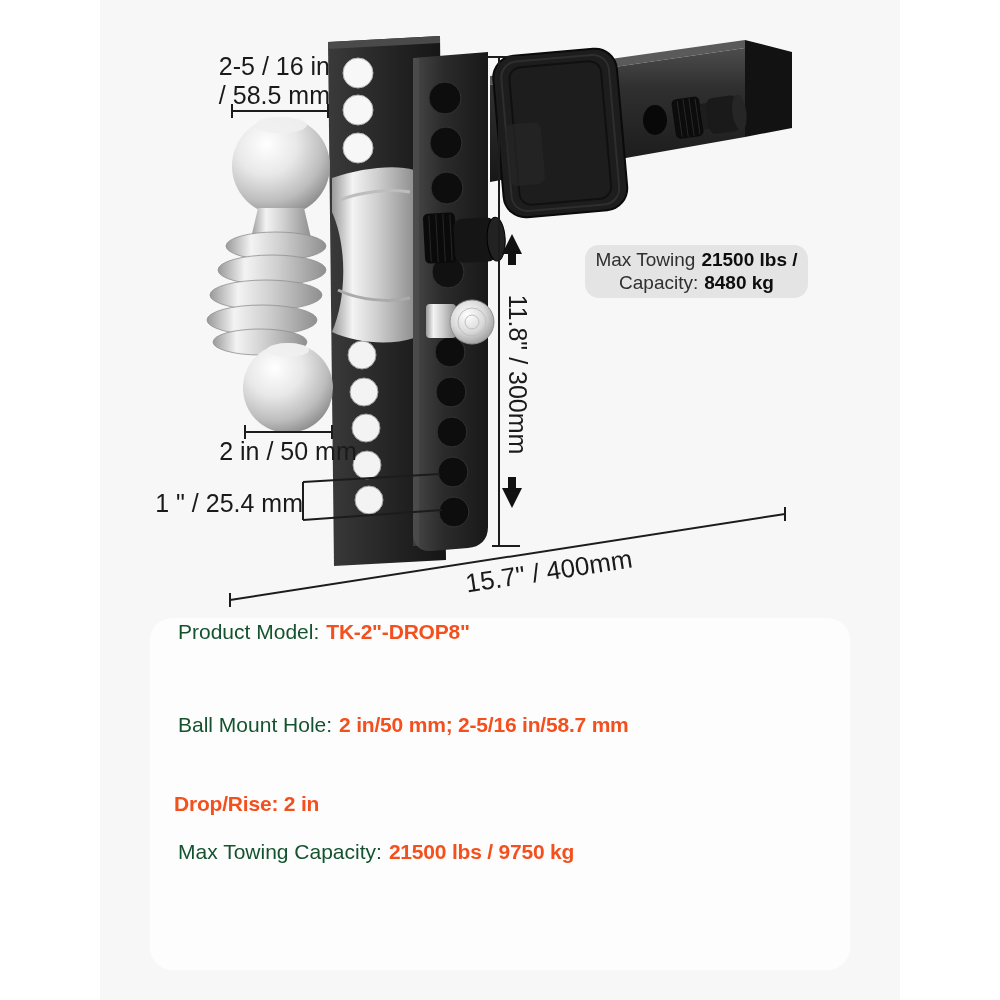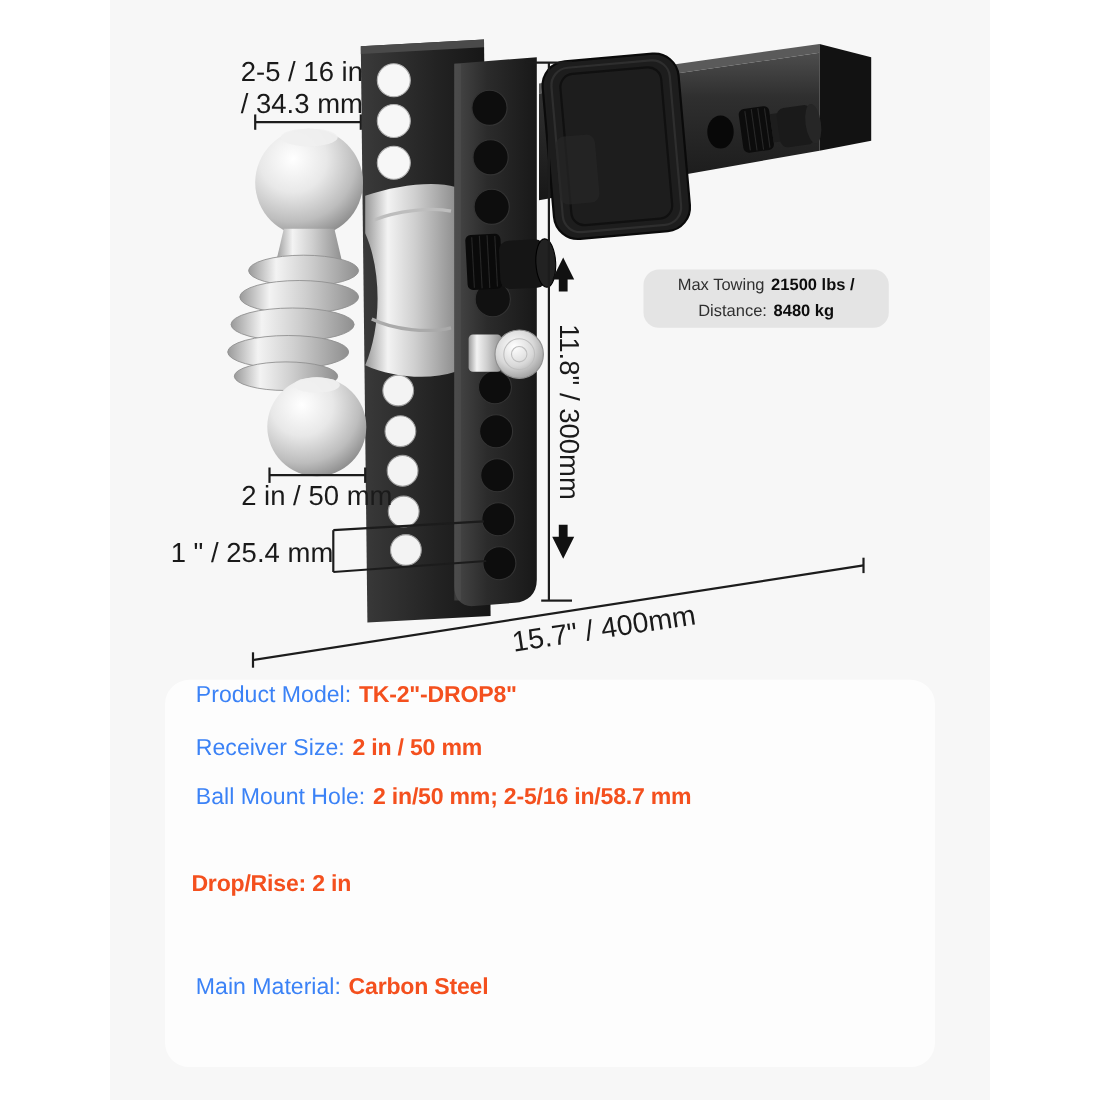--- a/index.html
+++ b/index.html
@@ -8,25 +8,25 @@
   .canvas{position:absolute;left:100px;top:0;width:800px;height:1000px;background:#f7f7f7;}
   .art{position:absolute;left:0;top:0;width:1000px;height:1000px;}
   .dim{position:absolute;color:#1a1a1a;font-size:25px;line-height:29px;white-space:nowrap;}
   .dim-large{left:208px;top:52px;width:122px;text-align:right;}
   .dim-small{left:190px;top:437px;width:196px;text-align:center;}
   .dim-hole{left:148px;top:489px;width:155px;text-align:right;}
   .dim-vert{left:404px;top:360px;width:226px;text-align:center;transform:rotate(90deg);}
   .dim-len{left:446px;top:557px;width:206px;text-align:center;font-size:26px;transform:rotate(-8.6deg);}
   .badge{position:absolute;left:585px;top:245px;width:223px;height:53px;background:#e4e4e4;border-radius:14px;
          display:flex;flex-direction:column;align-items:center;justify-content:center;gap:1px;
-         font-size:15px;line-height:22px;color:#2f2f2f;white-space:nowrap;}
+         font-size:19px;line-height:22px;color:#2f2f2f;white-space:nowrap;}
   .badge b{color:#0d0d0d;margin-left:6px;font-weight:700;}
   .panel{position:absolute;left:150px;top:618px;width:700px;height:352px;background:#fdfdfd;border-radius:22px;}
   .srow{position:absolute;left:28px;font-size:21px;line-height:26px;white-space:nowrap;}
-  .slabel{color:#3b82f6;}
+  .slabel{color:#14532d;}
   .sval{color:#f4501e;font-weight:700;margin-left:7px;letter-spacing:-0.2px;}
   .srow2{left:24px;}
 </style>
 </head>
 <body>
 
 <div class="stage">
   <div class="canvas"></div>
 
   <svg class="art" viewBox="0 0 1000 1000">
@@ -168,46 +168,43 @@
       <line x1="230" y1="600" x2="785" y2="514"></line>
       <line x1="230" y1="593" x2="230" y2="607"></line>
       <line x1="785" y1="507" x2="785" y2="521"></line>
     </g>
     <path fill="#111111" d="M512 234 L502 254 L508 254 L508 265 L516 265 L516 254 L522 254 Z"></path>
     <path fill="#111111" d="M512 508 L502 488 L508 488 L508 477 L516 477 L516 488 L522 488 Z"></path>
   </svg>
 
   <div class="dim dim-large">
     <div>2-5 / 16 in</div>
-    <div>/ 34.3 mm</div>
+    <div>/ 58.5 mm</div>
   </div>
   <div class="dim dim-small">2 in / 50 mm</div>
   <div class="dim dim-hole">1 " / 25.4 mm</div>
   <div class="dim dim-vert">11.8" / 300mm</div>
   <div class="dim dim-len">15.7" / 400mm</div>
 
   <div class="badge">
     <div>
       <span>Max Towing</span><b>21500 lbs /</b>
     </div>
     <div>
-      <span>Distance:</span><b>8480 kg</b>
+      <span>Capacity:</span><b>8480 kg</b>
     </div>
   </div>
 
   <div class="panel">
     <div class="srow" style="top:1px">
       <span class="slabel">Product Model:</span><span class="sval">TK-2"-DROP8"</span>
     </div>
-    <div class="srow" style="top:49px">
-      <span class="slabel">Receiver Size:</span><span class="sval">2 in / 50 mm</span>
-    </div>
     <div class="srow" style="top:94px">
       <span class="slabel">Ball Mount Hole:</span><span class="sval">2 in/50 mm; 2-5/16 in/58.7 mm</span>
     </div>
     <div class="srow srow2" style="top:173px">
       <span class="sval" style="margin-left:0">Drop/Rise: 2 in</span>
     </div>
-    <div class="srow" style="top:267px">
-      <span class="slabel">Main Material:</span><span class="sval">Carbon Steel</span>
+    <div class="srow" style="top:221px">
+      <span class="slabel">Max Towing Capacity:</span><span class="sval">21500 lbs / 9750 kg</span>
     </div>
   </div>
 </div>
 
 </body></html>

